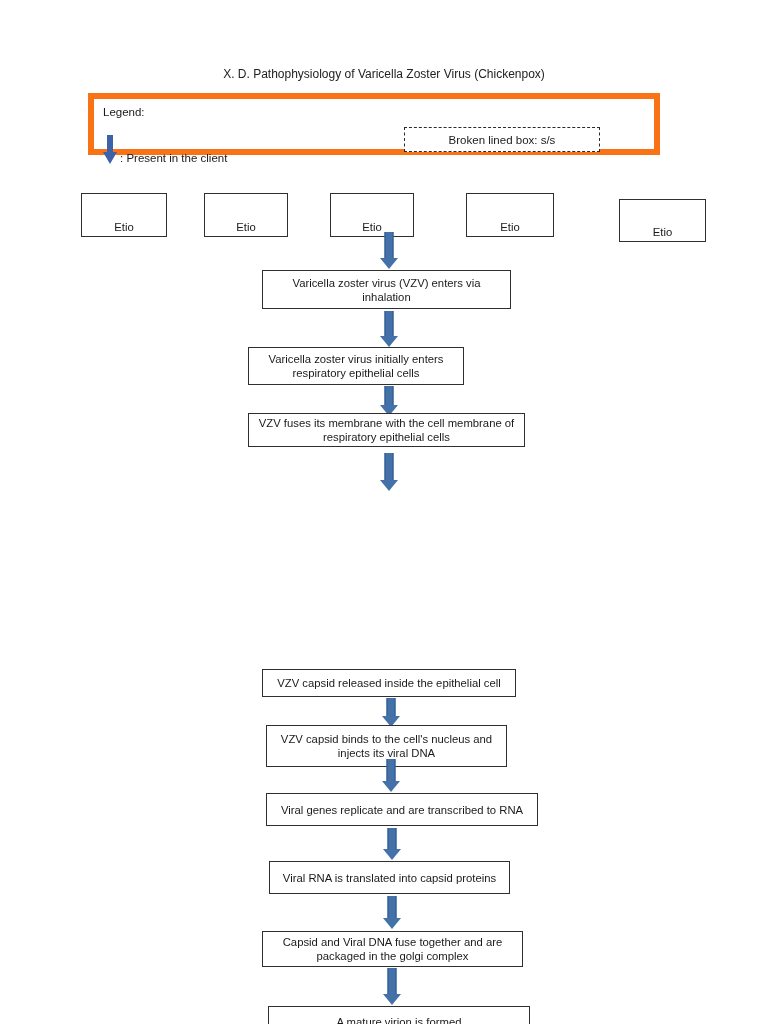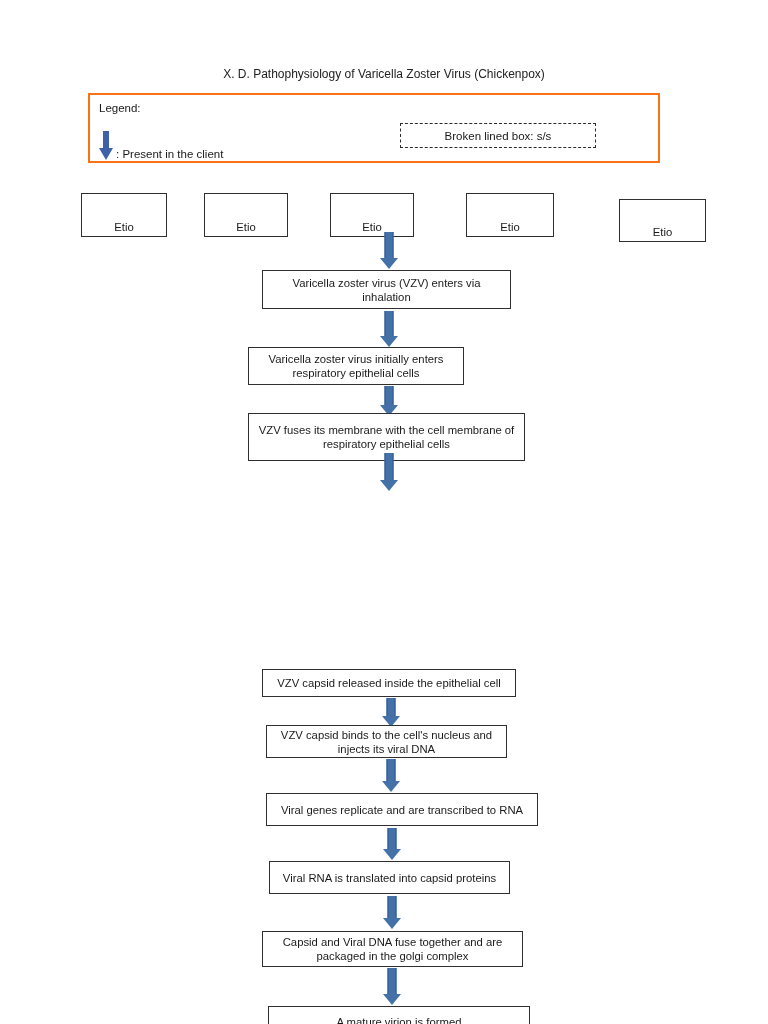--- a/index.html
+++ b/index.html
@@ -28,22 +28,22 @@
     line-height: 14px;
     color: #222;
   }
 
   
   .legend-box {
     position: absolute;
     left: 88px;
     top: 93px;
     width: 572px;
-    height: 70px;
-    border: 2px solid #f97316;
+    height: 62px;
+    border: 6px solid #f97316;
     box-sizing: border-box;
     background: #fff;
   }
   .legend-title {
     position: absolute;
     left: 9px;
     top: 6px;
     font-size: 11.5px;
     line-height: 14px;
   }
@@ -201,39 +201,39 @@
 
 <div class="fbox" style="left:248px; top:347px; width:216px; height:38px;">
   <span class="txt">Varicella zoster virus initially enters respiratory epithelial cells</span>
 </div>
 
 <div class="farrow" style="left:378px; top:386px; width:22px; height:29px;">
   <span class="shaft" style="height:20px;"></span>
   <span class="head" style="top:19px;"></span>
 </div>
 
-<div class="fbox" style="left:248px; top:413px; width:277px; height:48px;">
+<div class="fbox" style="left:248px; top:413px; width:277px; height:34px;">
   <span class="txt">VZV fuses its membrane with the cell membrane of respiratory epithelial cells</span>
 </div>
 
 <div class="farrow" style="left:378px; top:453px; width:22px; height:38px;">
   <span class="shaft" style="height:28px;"></span>
   <span class="head" style="top:27px;"></span>
 </div>
 
 <div class="fbox" style="left:262px; top:669px; width:254px; height:28px;">
   <span class="txt">VZV capsid released inside the epithelial cell</span>
 </div>
 
 <div class="farrow" style="left:380px; top:698px; width:22px; height:28px;">
   <span class="shaft" style="height:19px;"></span>
   <span class="head" style="top:18px;"></span>
 </div>
 
-<div class="fbox" style="left:266px; top:725px; width:241px; height:33px;">
+<div class="fbox" style="left:266px; top:725px; width:241px; height:42px;">
   <span class="txt">VZV capsid binds to the cell's nucleus and injects its viral DNA</span>
 </div>
 
 <div class="farrow" style="left:380px; top:759px; width:22px; height:33px;">
   <span class="shaft" style="height:23px;"></span>
   <span class="head" style="top:22px;"></span>
 </div>
 
 <div class="fbox" style="left:266px; top:793px; width:272px; height:33px;">
   <span class="txt">Viral genes replicate and are transcribed to RNA</span>

